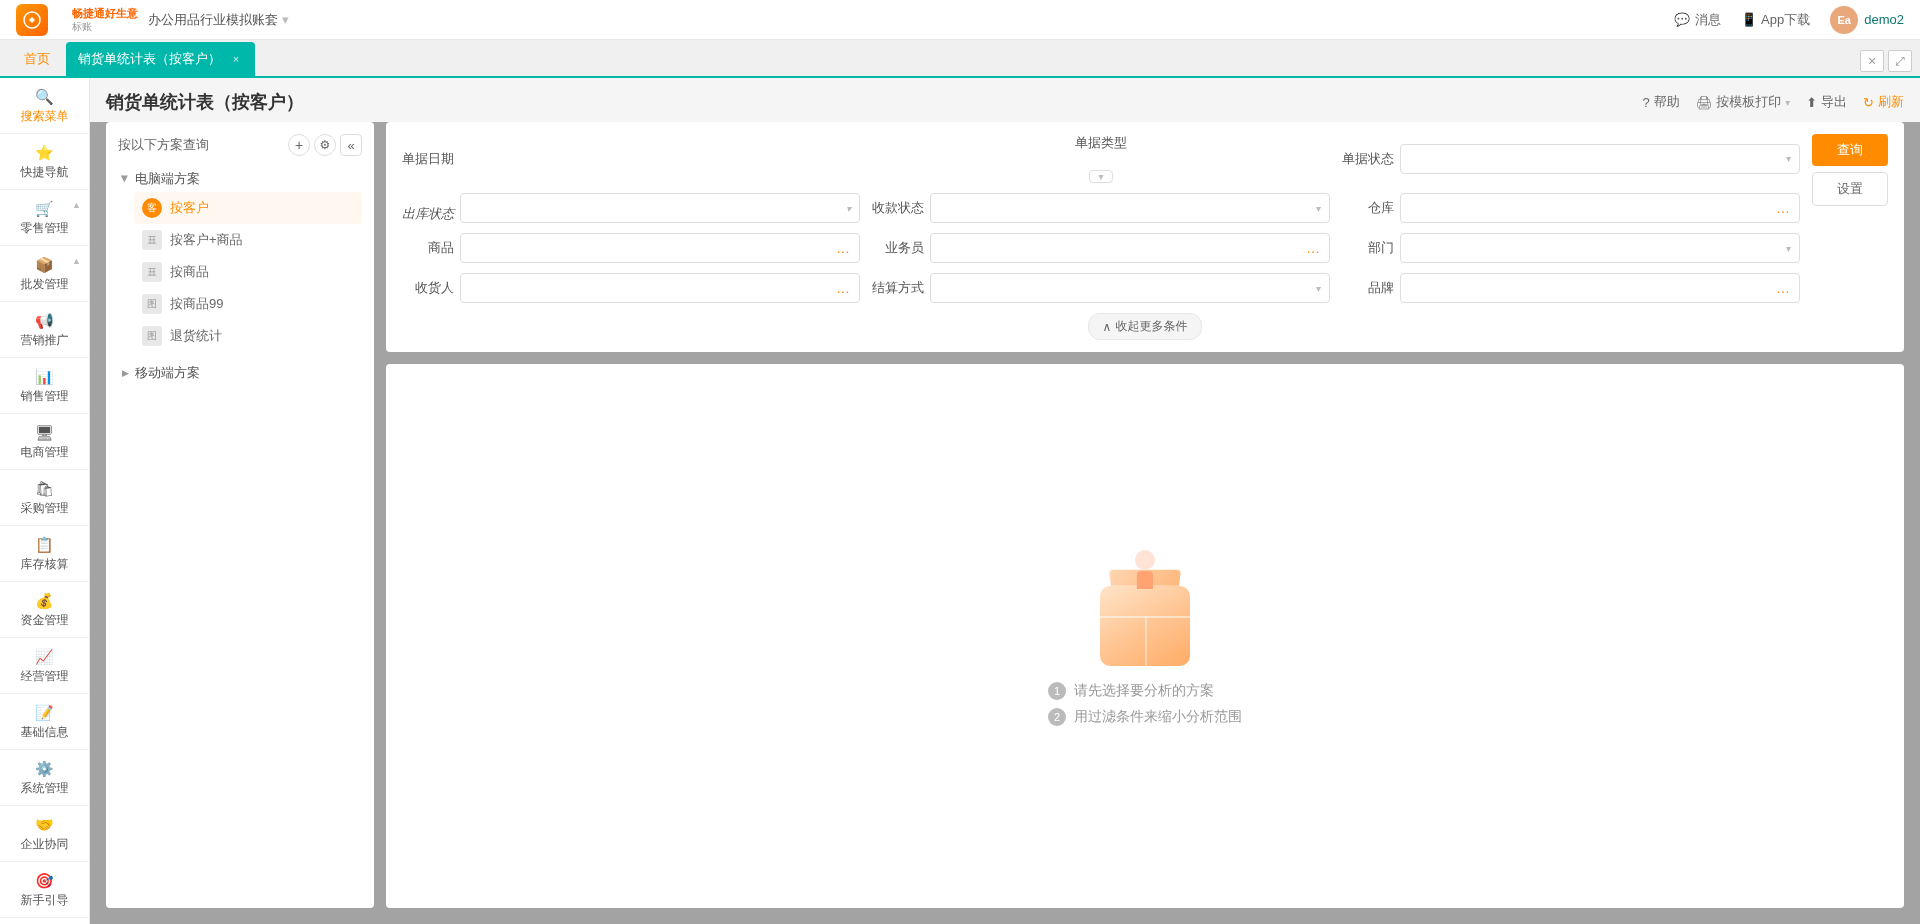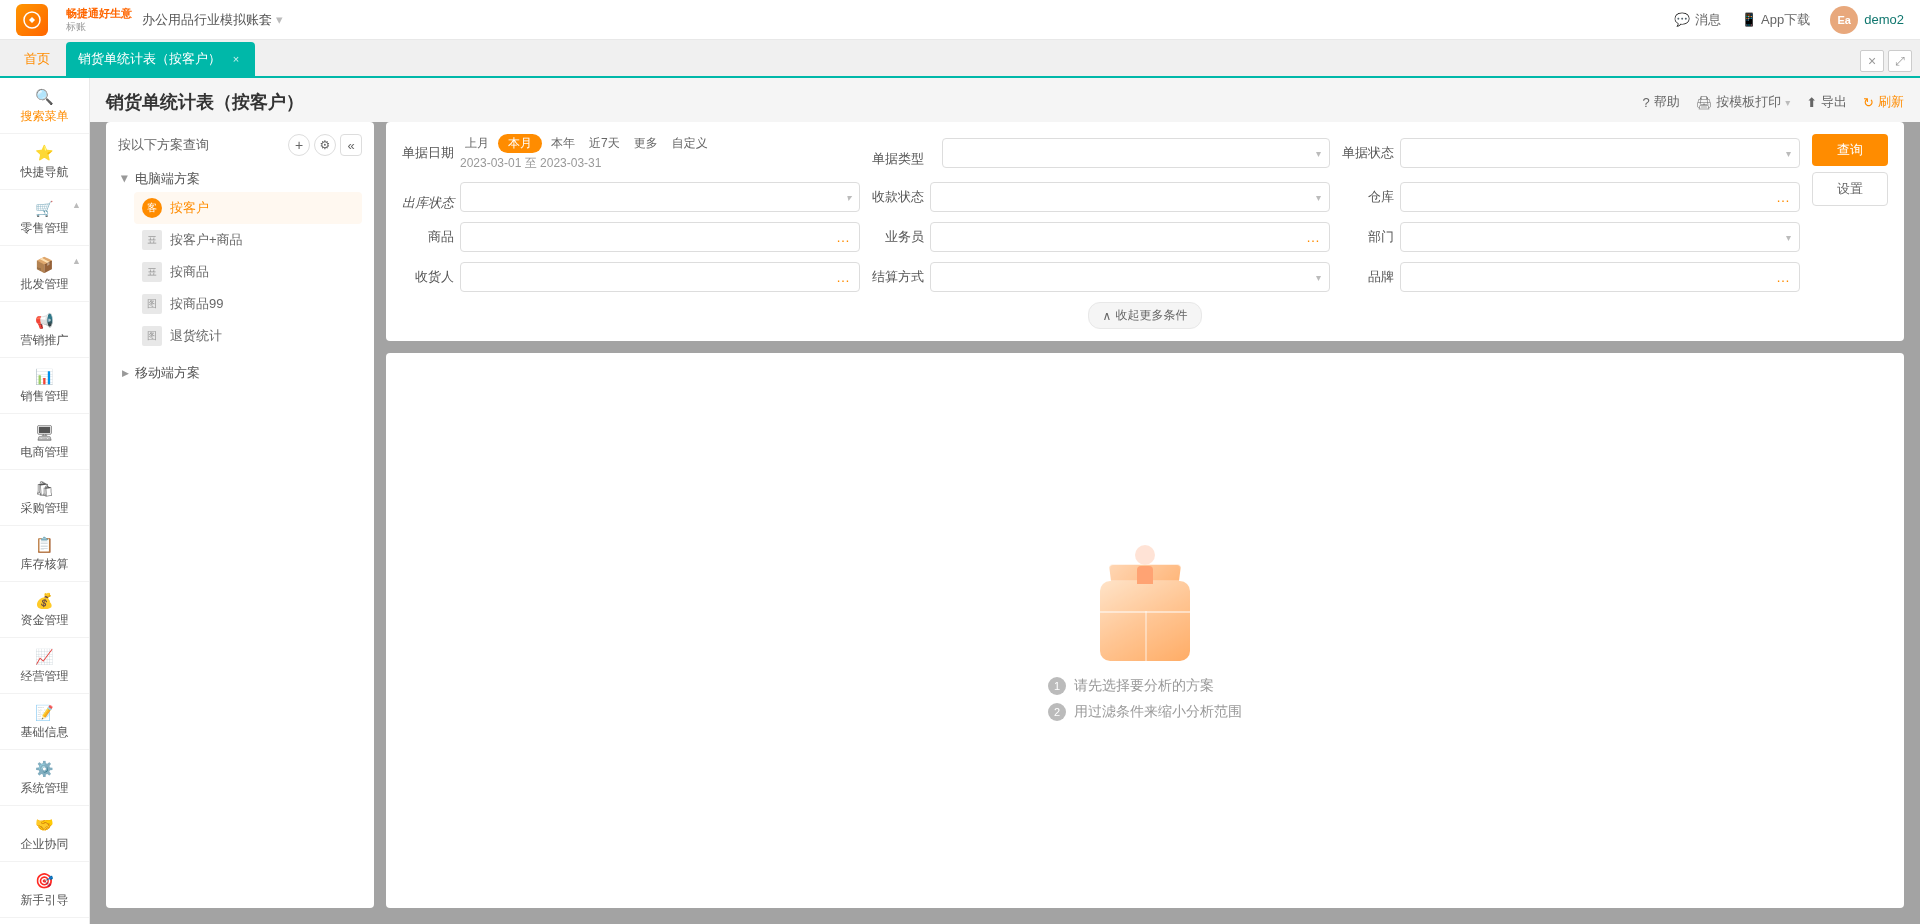--- a/index.html
+++ b/index.html
@@ -8,21 +8,21 @@
     
     .app-container { display: flex; flex-direction: column; height: 924px; width: 1920px; }
   </style>
 </head>
 <body>
 
 <div class="app-container">
 
   <div style="height:40px; background:#fff; display:flex; align-items:center; justify-content:space-between; padding:0 16px; border-bottom:1px solid #e8e8e8; flex-shrink:0;">
     <div style="display:flex; align-items:center; gap:10px;">
-      <div style="display:flex; align-items:center; gap:18px;">
+      <div style="display:flex; align-items:center; gap:24px;">
         <div style="width:32px; height:32px; background:linear-gradient(135deg,#ff9500,#ff6600); border-radius:6px; display:flex; align-items:center; justify-content:center;">
           <svg width="20" height="20" viewBox="0 0 20 20">
             <circle cx="10" cy="10" r="8" fill="none" stroke="white" stroke-width="1.5"></circle>
             <path d="M7 10 L10 7 L13 10 L10 13 Z" fill="white"></path>
           </svg>
         </div>
         <div style="line-height:1.3;">
           <div style="font-size:11px; font-weight:bold; color:#ff6600;">畅捷通好生意</div>
           <div style="font-size:10px; color:#999;">标账</div>
         </div>
@@ -217,34 +217,23 @@
 
           <div style="background:#fff; border-radius:4px; padding:12px 16px; margin-bottom:0; flex-shrink:0;">
 
             <div style="display:flex; align-items:flex-start; gap:12px; margin-bottom:10px;">
               <div style="flex:1; display:flex; flex-direction:column; gap:10px;">
 
                 <div style="display:grid; grid-template-columns:1fr 1fr 1fr; gap:12px; align-items:center;">
 
                   <div style="display:flex; align-items:center; gap:6px;">
                     <span style="font-size:13px; color:#555; min-width:52px; text-align:right; white-space:nowrap;">单据日期</span>
-                    <div style="flex:1; display:flex; flex-direction:column; gap:2px;">
-                      <div style="display:flex; align-items:center; gap:4px; flex-wrap:wrap;">
-                        <span style="font-size:12px; color:#666; cursor:pointer; padding:1px 5px; border-radius:2px;">上月</span>
-                        <span style="font-size:12px; color:white; cursor:pointer; padding:1px 10px; border-radius:10px; background:#ff8c00;">本月</span>
-                        <span style="font-size:12px; color:#666; cursor:pointer; padding:1px 5px; border-radius:2px;">本年</span>
-                        <span style="font-size:12px; color:#666; cursor:pointer; padding:1px 5px; border-radius:2px;">近7天</span>
-                        <span style="font-size:12px; color:#666; cursor:pointer; padding:1px 5px; border-radius:2px;">更多</span>
-                        <span style="font-size:12px; color:#666; cursor:pointer; padding:1px 5px; border-radius:2px;">自定义</span>
-                      </div>
-                      <div style="font-size:12px; color:#999;">2023-03-01 至 2023-03-31</div>
-                    </div>
-                  </div>
-
-                  <div style="display:flex; align-items:flex-end; gap:18px;">
+                  </div>
+
+                  <div style="display:flex; align-items:center; gap:18px;flex-direction:column;">
                     <span style="font-size:13px; color:#555; min-width:52px; text-align:right; white-space:nowrap;">单据类型</span>
                     <div style="flex:1; height:30px; border:1px solid #ddd; border-radius:4px; display:flex; align-items:center; padding:0 8px; justify-content:space-between; cursor:pointer;">
                       <span style="color:#bbb; font-size:13px;"></span>
                       <span style="color:#bbb; font-size:10px;">▾</span>
                     </div>
                   </div>
 
                   <div style="display:flex; align-items:center; gap:6px;">
                     <span style="font-size:13px; color:#555; min-width:52px; text-align:right; white-space:nowrap;">单据状态</span>
                     <div style="flex:1; height:30px; border:1px solid #ddd; border-radius:4px; display:flex; align-items:center; padding:0 8px; justify-content:space-between; cursor:pointer;">

